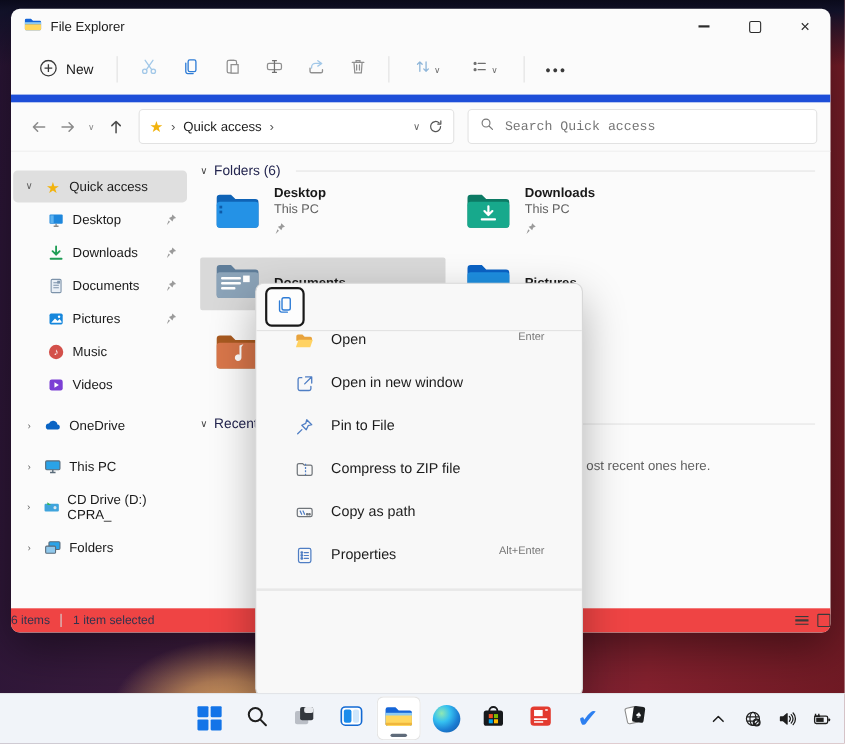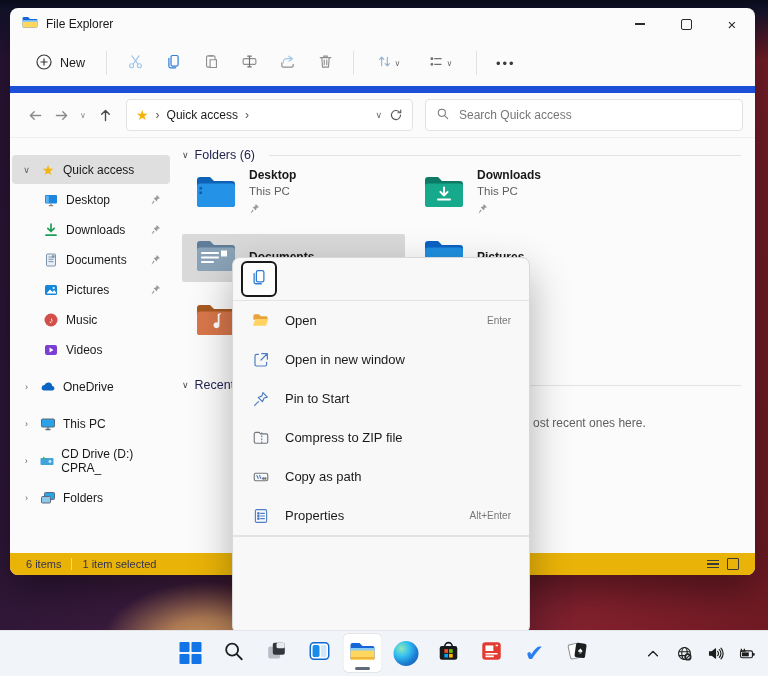--- a/index.html
+++ b/index.html
@@ -35,21 +35,21 @@
   .navbar{height:44px;display:flex;align-items:center;padding:0 12px;border-bottom:1px solid #efefef}
   .nav-arrow{width:26px;height:28px;display:flex;align-items:center;justify-content:center;border-radius:4px}
   .addr{display:flex;align-items:center;height:30px;width:267px;background:#fff;border:1px solid #e2e2e2;
         border-radius:4px;margin-left:8px;padding:0 9px;gap:7px}
   .crumb{font-size:12px;color:#1b1b1b}
   .crumb-chev{font-size:12px;color:#555}
   .addr-chev{font-size:9px;color:#666;margin-left:auto}
   .search-box{display:flex;align-items:center;height:30px;flex:1;margin-left:12px;background:#fff;
         border:1px solid #e2e2e2;border-radius:4px;padding:0 10px;gap:8px}
   .search-box input{border:0;outline:0;flex:1;font-size:12px;color:#444;background:transparent;
-        font-family:Liberation Sans, sans-serif}
+        font-family:Liberation Mono, monospace}
   .search-box input::placeholder{color:#767676}
 
   
   .bodyrow{position:absolute;top:124px;left:0;right:0;bottom:22px;display:flex}
   .sidebar{width:162px;padding-top:22px;box-sizing:border-box}
   .side-item{height:29px;display:flex;align-items:center;margin:1px 2px;border-radius:4px;
              font-size:12px;color:#191919;padding-left:8px;gap:6px}
   .side-item.selected{background:#dfdfdf}
   .side-item.child{padding-left:30px}
   .side-item.group{margin-top:8px}
@@ -66,36 +66,36 @@
   .tile{height:48px;display:flex;align-items:center;padding-left:13px;border-radius:2px;gap:12px;box-sizing:border-box}
   .tile.selected{background:#d9d9d9}
   .tinfo{display:flex;flex-direction:column;line-height:1.3}
   .tname{font-size:12px;font-weight:700;color:#191919}
   .tloc{font-size:11.5px;color:#5f5f5f}
   .recent-hd{position:absolute;top:246px;left:10px;right:14px;margin:0}
   .recent-frag{position:absolute;top:284px;left:361px;font-size:12px;color:#5f5f5f}
 
   
   .statusbar{position:absolute;left:0;right:0;bottom:0;height:22px;display:flex;align-items:center;
-             padding:0 16px;font-size:11px;color:#33334d;gap:10px;background:#eab308}
+             padding:0 0;font-size:11px;color:#33334d;gap:10px;background:#ef4444}
   .st-sep{width:1px;height:12px;background:#d6d6d6}
   .st-right{margin-left:auto;display:flex;gap:8px;align-items:center}
   .ic-details{display:flex;flex-direction:column;gap:2px}
   .ic-details span{width:12px;height:1.6px;background:#3a3a3a;display:block}
   .ic-thumbs{width:10px;height:10px;border:1.6px solid #3a3a3a;border-radius:1px}
 
   
   .cmenu{position:absolute;left:232px;top:257px;width:298px;height:377px;background:#f8f8f8;
          border:1px solid #d8d8d8;border-radius:8px;box-shadow:0 16px 40px rgba(0,0,0,.30);
          z-index:5;overflow:hidden;box-sizing:border-box}
   .cm-iconrow{height:42px;display:flex;align-items:center;padding-left:8px}
   .cm-focusbox{width:32px;height:32px;border:2px solid #191919;border-radius:6px;
                display:flex;align-items:center;justify-content:center;background:#fdfdfd}
   .cm-sep{height:1px;background:#e3e3e3}
-  .cm-item{height:39px;display:flex;align-items:center;padding:0 18px;gap:15px;font-size:13px;color:#1b1b1b}
+  .cm-item{height:39px;display:flex;align-items:flex-start;padding:0 34px;gap:15px;font-size:13px;color:#1b1b1b}
   .cm-ico{width:19px;display:flex;justify-content:center}
   .sc{margin-left:auto;font-size:10px;color:#777}
 
   
   .taskbar{position:absolute;left:0;right:0;bottom:0;height:45px;background:#f1f4f9;
            border-top:1px solid #e2e4e8;z-index:10}
   .tb-center{position:absolute;left:50%;top:2px;transform:translateX(-50%);display:flex;gap:3px}
   .task-btn{width:40px;height:40px;display:flex;align-items:center;justify-content:center;
             border-radius:6px;position:relative}
   .task-btn.active{background:#fff;box-shadow:inset 0 0 0 1px #e4e4e4}
@@ -497,21 +497,21 @@
         </svg>
       </span>
     <span>Open in new window</span>
   </div>
   <div class="cm-item">
     <span class="cm-ico">
         <svg width="18" height="18" viewBox="0 0 24 24" fill="none" stroke="#4f7ec4" stroke-width="1.6" stroke-linecap="round" stroke-linejoin="round">
           <path d="M14.5 3.5l6 6-4.3 1.2-2.3 4.8-5.4-5.4 4.8-2.3zM8.6 15.4 3.5 20.5"></path>
         </svg>
       </span>
-    <span>Pin to Start</span>
+    <span>Pin to File</span>
   </div>
   <div class="cm-item">
     <span class="cm-ico">
         <svg width="18" height="18" viewBox="0 0 24 24" fill="none" stroke="#70757a" stroke-width="1.5">
           <path d="M3 6.5a2 2 0 0 1 2-2h4.5l2 2H19a2 2 0 0 1 2 2v8.5a2 2 0 0 1-2 2H5a2 2 0 0 1-2-2z"></path>
           <path d="M13 4.8v13.7" stroke="#4f7ec4" stroke-dasharray="2.2 1.8"></path>
         </svg>
       </span>
     <span>Compress to ZIP file</span>
   </div>

